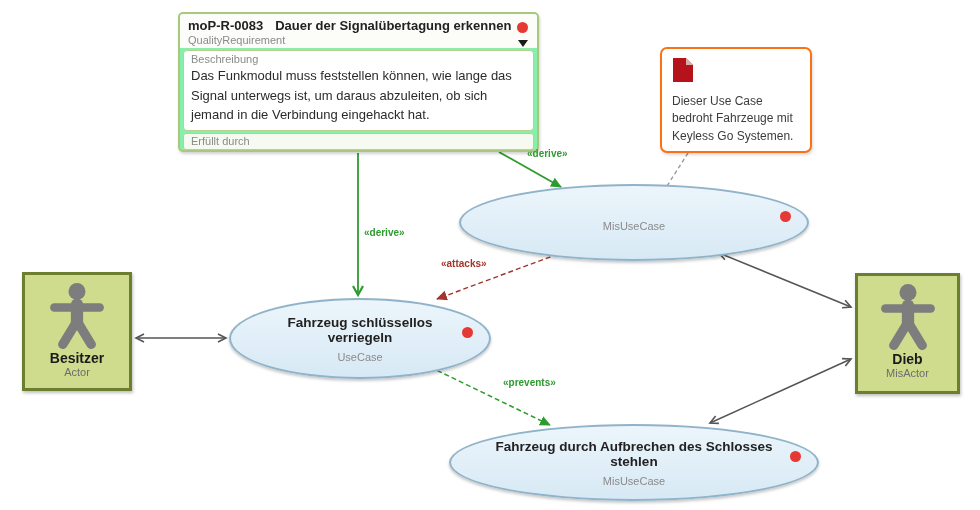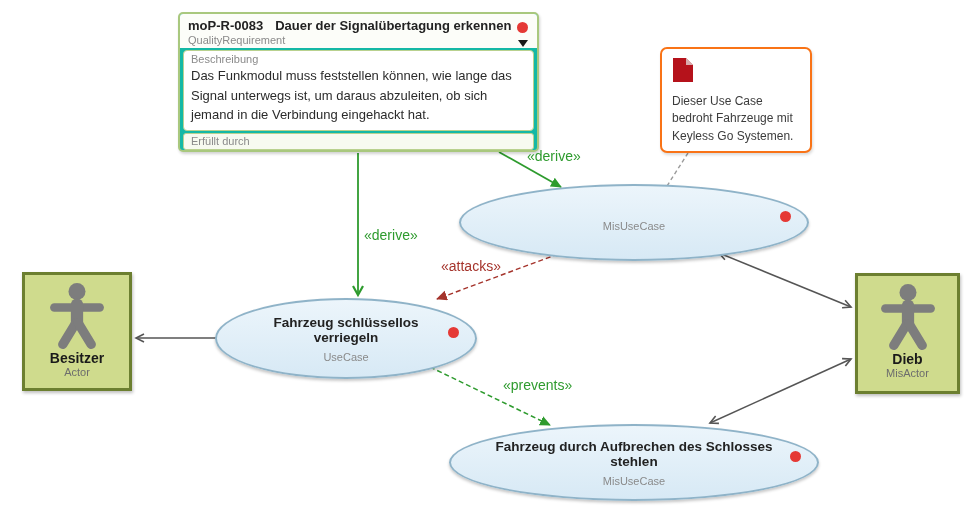--- a/index.html
+++ b/index.html
@@ -5,21 +5,21 @@
   html,body { margin:0; padding:0; background:#fff; }
   .canvas {
     position:relative; width:980px; height:510px; background:#ffffff;
     font-family:"Liberation Sans", sans-serif; overflow:hidden;
   }
   svg.connectors { position:absolute; left:0; top:0; width:980px; height:510px; z-index:1; }
   .node { position:absolute; z-index:2; box-sizing:border-box; }
 
   
   .req { left:178px; top:12px; width:361px; height:140px;
-    background:#14b8a6; border:2px solid #a9c87e; border-radius:5px;
+    background:#86efac; border:2px solid #a9c87e; border-radius:5px;
     box-shadow:1px 2px 3px rgba(0,0,0,.18); display:flex; flex-direction:column; }
   .req-header { position:relative; background:#fcfdf9; border-radius:3px 3px 0 0; padding:4px 26px 2px 8px; }
   .req-title-row { font-weight:bold; font-size:13px; color:#222; white-space:nowrap; }
   .req-id { margin-right:12px; }
   .req-stereo { font-size:11px; color:#8a8a8a; margin-top:1px; }
   .req-dot { position:absolute; right:9px; top:8px; width:11px; height:11px; border-radius:50%; background:#e53935; }
   .req-tri { position:absolute; right:9px; top:26px; width:0; height:0;
     border-left:5px solid transparent; border-right:5px solid transparent; border-top:7px solid #1a1a1a; }
   .req-desc { background:#ffffff; border:1px solid #b9d18f; border-radius:4px; margin:2px 3px; padding:2px 7px 5px; flex:1; }
   .desc-label { font-size:11px; color:#8a8a8a; }
@@ -30,37 +30,37 @@
   .note { left:660px; top:47px; width:152px; height:106px; background:#fff;
     border:2px solid #f97316; border-radius:7px; box-shadow:1px 2px 3px rgba(0,0,0,.15); padding:8px 10px; }
   .note-text { font-size:12px; color:#3c3c3c; line-height:1.45; margin-top:6px; }
 
   
   .ellipse { border:2px solid #8fb3c8; border-radius:50%;
     background:linear-gradient(to bottom,#ecf5fb,#d7e9f5);
     box-shadow:0 2px 3px rgba(0,0,0,.22);
     display:flex; flex-direction:column; align-items:center; justify-content:center; text-align:center; }
   .uc-open  { left:459px; top:184px; width:350px; height:77px; }
-  .uc-lock  { left:215px; top:298px; width:262px; height:81px; }
+  .uc-lock  { left:229px; top:298px; width:262px; height:81px; }
   .uc-steal { left:449px; top:424px; width:370px; height:77px; }
   .uc-title { font-weight:bold; font-size:13.5px; color:#222; padding:0 30px; }
   .uc-stereo { font-size:11px; color:#8a8a8a; margin-top:6px; }
   .uc-dot { position:absolute; right:16px; top:calc(50% - 12px); width:11px; height:11px; border-radius:50%; background:#e53935; }
 
   
   .actor { background:#cfdb8d; border:3px solid #6c7f30; border-radius:0;
     box-shadow:1px 2px 3px rgba(0,0,0,.25);
     display:flex; flex-direction:column; align-items:center; padding-top:7px; }
   .actor-besitzer { left:22px; top:272px; width:110px; height:119px; }
   .actor-dieb { left:855px; top:273px; width:105px; height:121px; }
   .actor-name { font-weight:bold; font-size:14px; color:#1a1a1a; line-height:1.15; }
   .actor-stereo { font-size:11px; color:#6d6d6d; }
 
   
-  .edge-label { position:absolute; z-index:3; font-size:14px; font-weight:normal; }
+  .edge-label { position:absolute; z-index:3; font-size:10px; font-weight:bold; }
   .lbl-green { color:#2e9b2e; }
   .lbl-red { color:#a5342c; }
 </style>
 </head>
 <body>
 
 <div class="canvas">
 
   <svg class="connectors">
     <defs>

